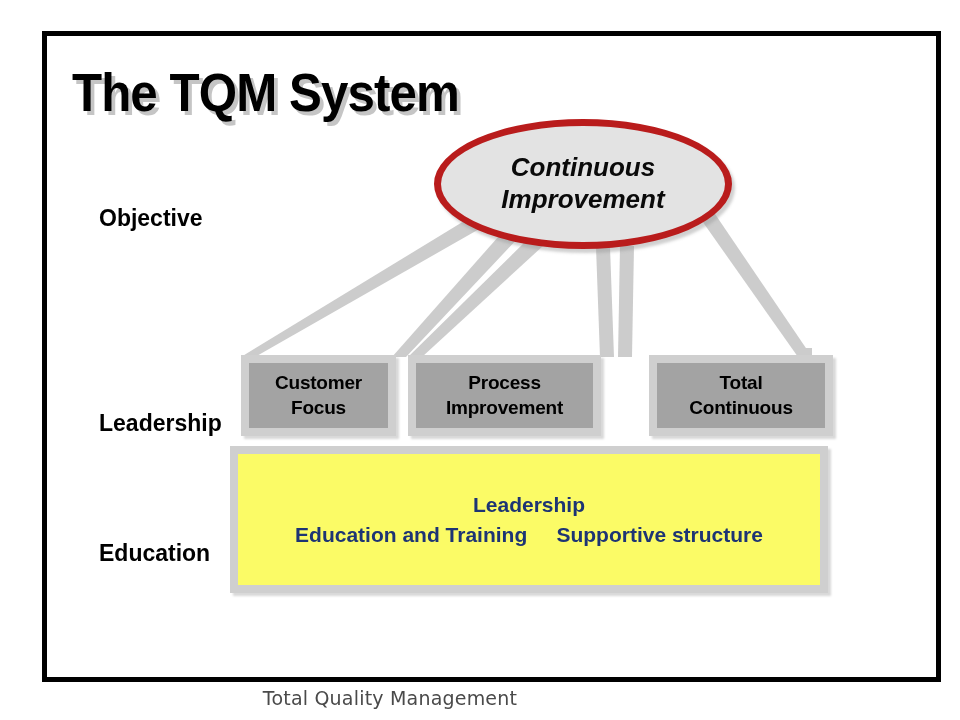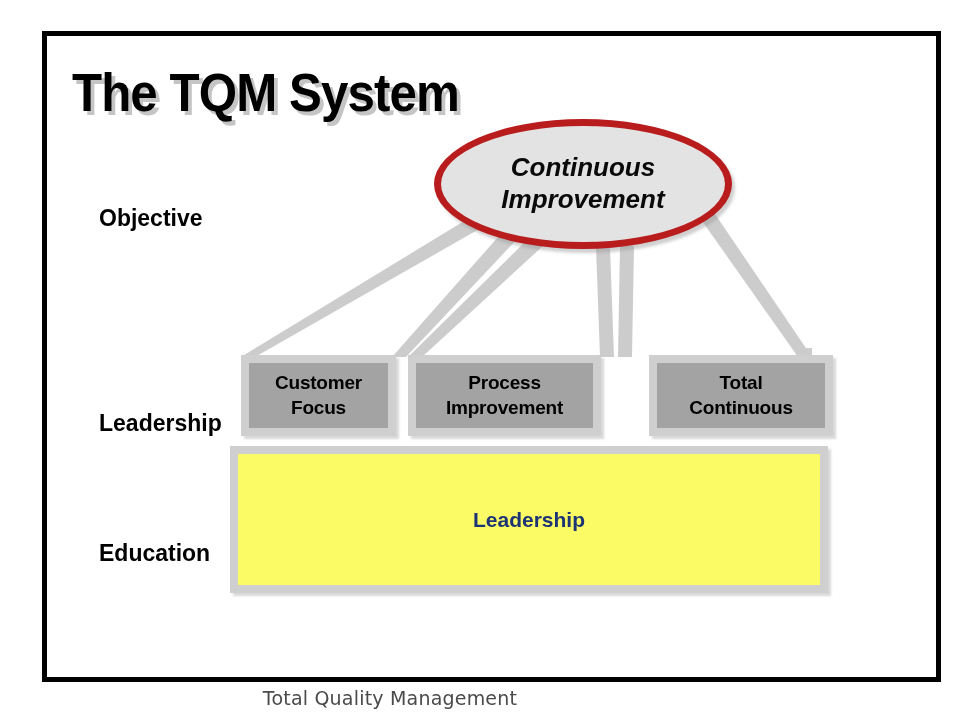--- a/index.html
+++ b/index.html
@@ -229,18 +229,19 @@
   <div class="principle-box" id="box-total-involvement">
     <div class="principle-inner">
       <div class="p-line">Total</div>
       <div class="p-line">Continuous</div>
     </div>
   </div>
 
   <div id="box-elements">
     <div id="box-elements-inner">
       <div class="element-line">Leadership</div>
+      <div class="element-line">Education and Training     Supportive structure</div>
     </div>
   </div>
 
   <div id="caption">Total Quality Management</div>
 
 </div>
 
 </body></html>

